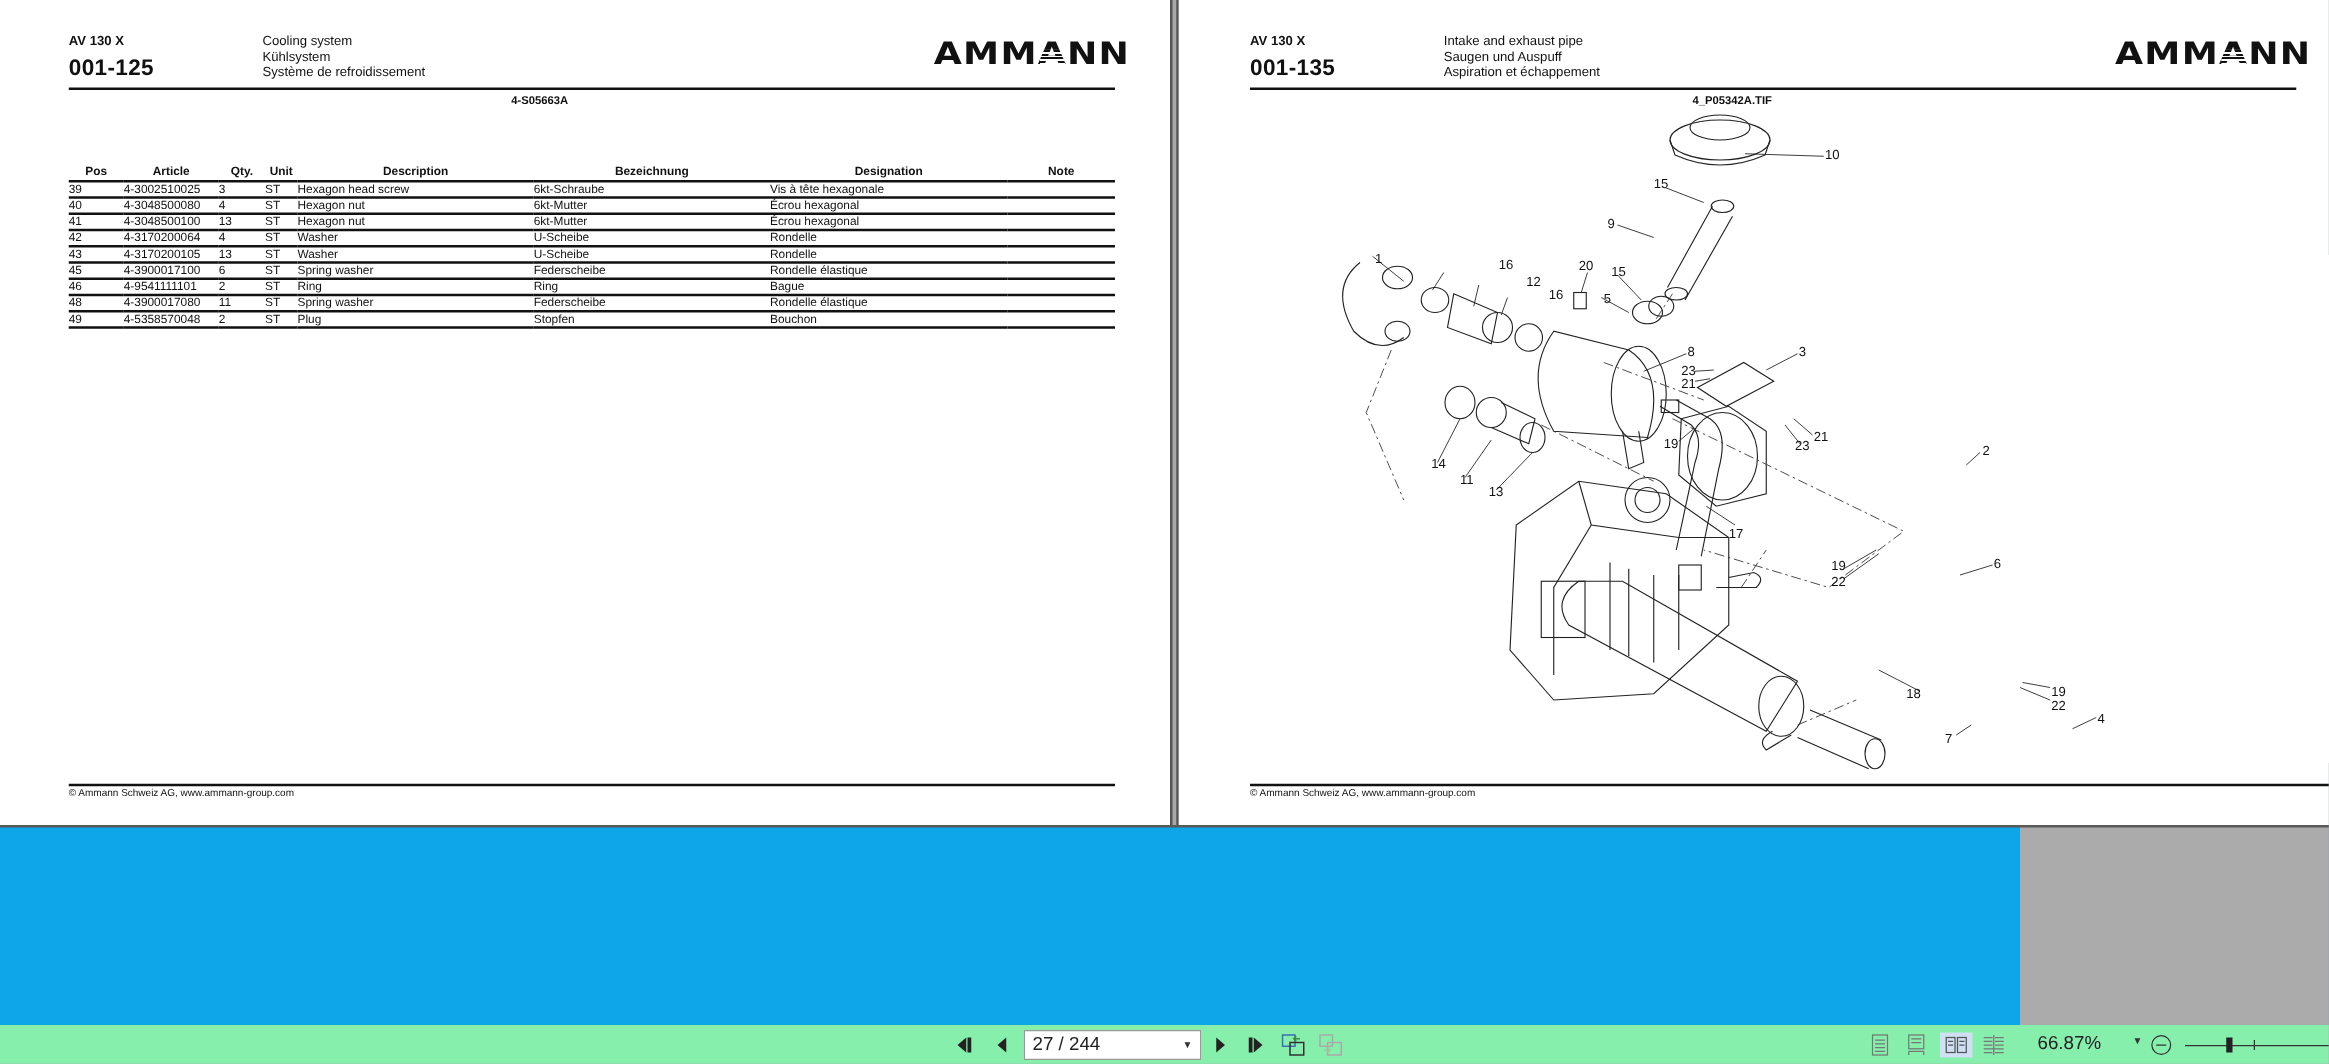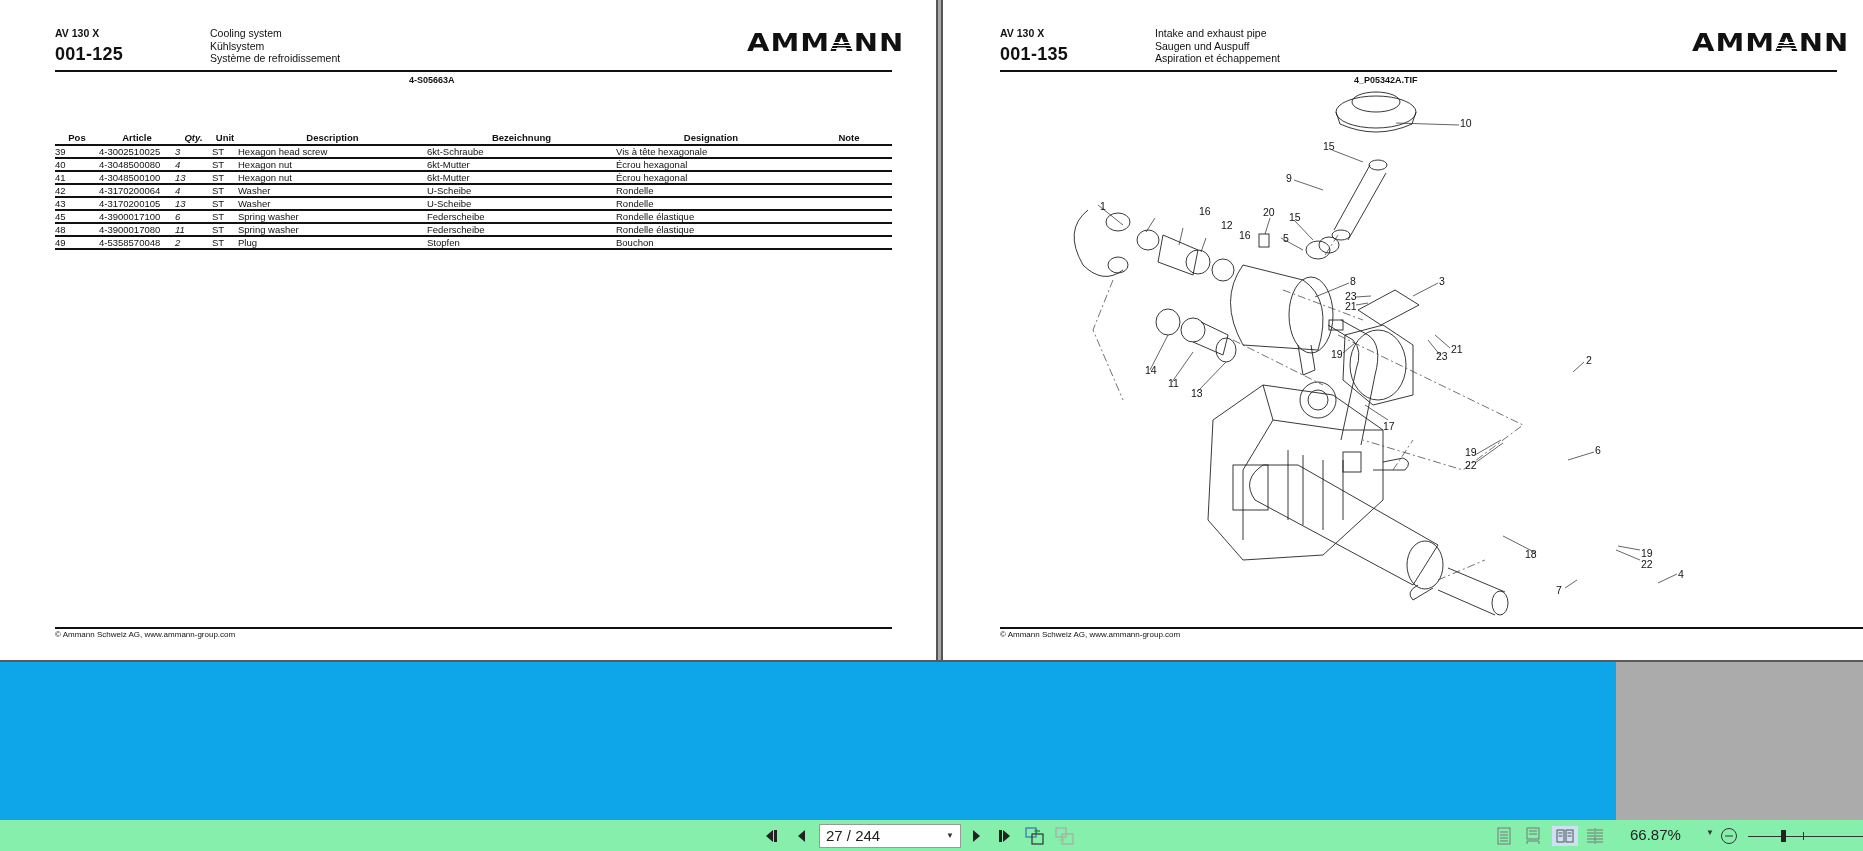--- a/index.html
+++ b/index.html
@@ -16,21 +16,21 @@
   .hdr-titles { position: absolute; top: 27px; font-size: 10.5px; line-height: 12.5px; color: #111; }
   .hdr-ref { position: absolute; top: 55px; font-size: 9px; font-weight: bold; color: #111; margin-top: 20px; }
   .hdr-rule { position: absolute; top: 70px; height: 2px; background: #111; }
   .logo { position: absolute; top: 28px; font-size: 29px; font-weight: 900; color: #111; letter-spacing: 1px; font-family: "DejaVu Sans", sans-serif; transform: scaleY(0.85); transform-origin: left top; }
   .logo .a-strip { display: inline-block; position: relative; }
   .logo .a-strip::after { content: ""; position: absolute; left: 2px; right: 2px; top: 40%; height: 45%; background: repeating-linear-gradient(to bottom, transparent 0 2px, #fff 2px 3.5px); }
 
   .parts-table { position: absolute; left: 55px; top: 131px; width: 837px; border-collapse: collapse; font-size: 9.5px; color: #111; }
   .parts-table th { text-align: center; font-weight: bold; padding: 1px 0 1px 0; height: 14px; border-bottom: 2px solid #111; }
   .parts-table td { padding: 0; height: 12.7px; line-height: 11px; border-bottom: 2px solid #111; white-space: nowrap; }
-  .c-pos { width: 44px; } .c-art { width: 76px; } .c-qty { width: 37px; font-style: italic; } .c-unit { width: 26px; }
+  .c-pos { width: 44px; } .c-art { width: 76px; } .c-qty { width: 37px; } .c-unit { width: 26px; }
   .c-desc { width: 189px; } .c-bez { width: 189px; } .c-des { width: 190px; } .c-note { width: 86px; }
 
   .footer-rule { position: absolute; top: 627px; height: 1.5px; background: #111; }
   .footer-text { position: absolute; top: 630px; font-size: 8px; color: #111; }
 
   .diagram { position: absolute; left: 0; top: 0; width: 920px; height: 660px; }
   .callout { font-family: "Liberation Sans", sans-serif; font-size: 10.5px; fill: #111; }
 
   .toolbar { position: absolute; left: 0; top: 820px; width: 1863px; height: 31px; background: #86efac; }
   .tb-btn { position: absolute; top: 6px; height: 20px; width: 22px; display: flex; align-items: center; justify-content: center; cursor: pointer; }
@@ -125,20 +125,30 @@
             <td class="c-note"></td>
           </tr>
           <tr>
             <td class="c-pos">45</td>
             <td class="c-art">4-3900017100</td>
             <td class="c-qty">6</td>
             <td class="c-unit">ST</td>
             <td class="c-desc">Spring washer</td>
             <td class="c-bez">Federscheibe</td>
             <td class="c-des">Rondelle élastique</td>
+            <td class="c-note"></td>
+          </tr>
+          <tr>
+            <td class="c-pos">46</td>
+            <td class="c-art">4-9541111101</td>
+            <td class="c-qty">2</td>
+            <td class="c-unit">ST</td>
+            <td class="c-desc">Ring</td>
+            <td class="c-bez">Ring</td>
+            <td class="c-des">Bague</td>
             <td class="c-note"></td>
           </tr>
           <tr>
             <td class="c-pos">48</td>
             <td class="c-art">4-3900017080</td>
             <td class="c-qty">11</td>
             <td class="c-unit">ST</td>
             <td class="c-desc">Spring washer</td>
             <td class="c-bez">Federscheibe</td>
             <td class="c-des">Rondelle élastique</td>

